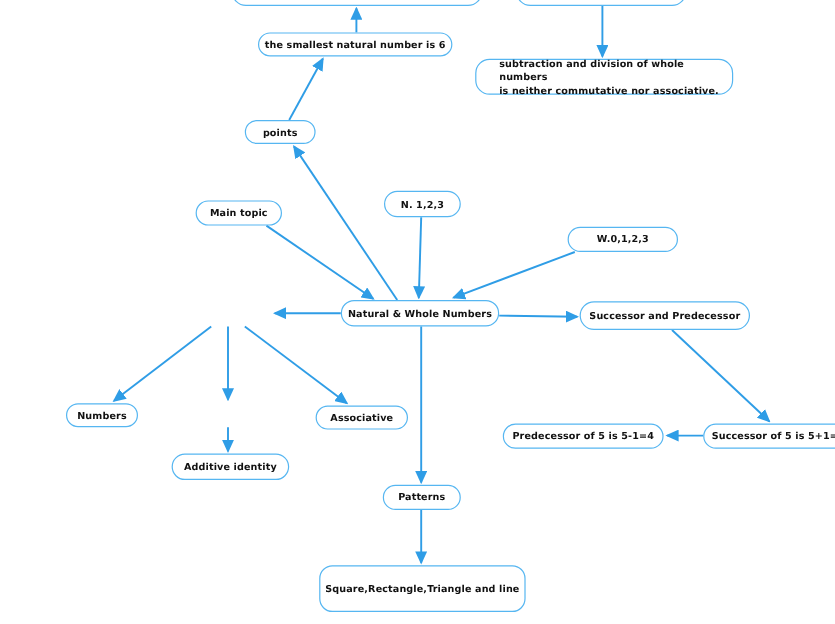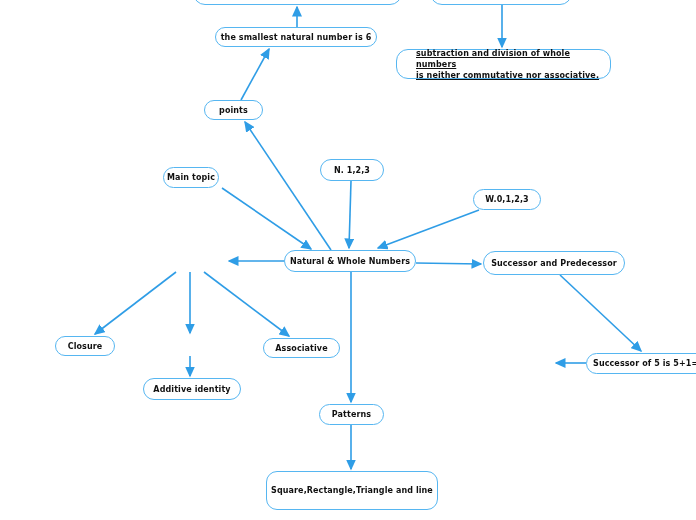--- a/index.html
+++ b/index.html
@@ -38,21 +38,20 @@
     line-height: 11px;
     letter-spacing: 0.1px;
     white-space: pre-line;
     cursor: default;
   }
   .node.left {
     justify-content: flex-start;
     text-align: left;
     padding-left: 19px;
     padding-right: 6px;
-    text-decoration: underline;
   }
   .node span {
     display: block;
   }
 </style>
 </head>
 <body>
 
 <div class="canvas" style="background: rgb(255, 255, 255);">
   <svg id="edges" width="696" height="520" viewBox="0 0 696 520">
@@ -78,24 +77,25 @@
       <line x1="351" y1="425" x2="351" y2="469" stroke="#2f9de6" stroke-width="1.6" marker-end="url(#arrowhead)"></line>
       <line x1="560" y1="275" x2="641" y2="351" stroke="#2f9de6" stroke-width="1.6" marker-end="url(#arrowhead)"></line>
       <line x1="586" y1="363" x2="556" y2="363" stroke="#2f9de6" stroke-width="1.6" marker-end="url(#arrowhead)"></line>
     </svg>
 <div class="node" style="left: 193px; top: -19px; width: 209px; height: 24px; border-radius: 12px; background: rgb(255, 255, 255);"><span></span></div>
     <div class="node" style="left: 215px; top: 27px; width: 162px; height: 20px; border-radius: 10px; background: rgb(255, 255, 255);"><span>the smallest natural number is 6</span></div>
     <div class="node" style="left: 430px; top: -19px; width: 142px; height: 24px; border-radius: 12px; background: rgb(255, 255, 255);"><span></span></div>
     <div class="node left" style="left: 396px; top: 49px; width: 215px; height: 30px; border-radius: 12px; background: rgb(255, 255, 255);"><span>subtraction and division of whole numbers
 is neither commutative nor associative.</span></div>
     <div class="node" style="left: 204px; top: 100px; width: 59px; height: 20px; border-radius: 10px; background: rgb(255, 255, 255);"><span>points</span></div>
-    <div class="node" style="left: 163px; top: 167px; width: 56px; height: 21px; border-radius: 11px; background: rgb(255, 255, 255);"><span>Main topic</span></div>
+    <div class="node" style="left: 163px; top: 167px; width: 72px; height: 21px; border-radius: 11px; background: rgb(255, 255, 255);"><span>Main topic</span></div>
     <div class="node" style="left: 320px; top: 159px; width: 64px; height: 22px; border-radius: 11px; background: rgb(255, 255, 255);"><span>N. 1,2,3</span></div>
-    <div class="node" style="left: 473px; top: 189px; width: 68px; height: 21px; border-radius: 11px; background: rgb(255, 255, 255);"><span>W.0,1,2,3</span></div>
+    <div class="node" style="left: 473px; top: 189px; width: 92px; height: 21px; border-radius: 11px; background: rgb(255, 255, 255);"><span>W.0,1,2,3</span></div>
     <div class="node" style="left: 284px; top: 250px; width: 132px; height: 22px; border-radius: 11px; background: rgb(255, 255, 255);"><span>Natural &amp; Whole Numbers</span></div>
     <div class="node" style="left: 483px; top: 251px; width: 142px; height: 24px; border-radius: 12px; background: rgb(255, 255, 255);"><span>Successor and Predecessor</span></div>
-    <div class="node" style="left: 55px; top: 336px; width: 60px; height: 20px; border-radius: 10px; background: rgb(255, 255, 255);"><span>Closure</span></div>
+    <div class="node" style="left: 55px; top: 336px; width: 60px; height: 20px; border-radius: 10px; background: rgb(255, 255, 255);"><span>Numbers</span></div>
     <div class="node" style="left: 143px; top: 378px; width: 98px; height: 22px; border-radius: 11px; background: rgb(255, 255, 255);"><span>Additive identity</span></div>
     <div class="node" style="left: 263px; top: 338px; width: 77px; height: 20px; border-radius: 10px; background: rgb(255, 255, 255);"><span>Associative</span></div>
+    <div class="node" style="left: 419px; top: 353px; width: 134px; height: 21px; border-radius: 11px; background: rgb(255, 255, 255);"><span>Predecessor of 5 is 5-1=4</span></div>
     <div class="node" style="left: 586px; top: 353px; width: 125px; height: 21px; border-radius: 11px; background: rgb(255, 255, 255);"><span>Successor of 5 is 5+1=6</span></div>
     <div class="node" style="left: 319px; top: 404px; width: 65px; height: 21px; border-radius: 11px; background: rgb(255, 255, 255);"><span>Patterns</span></div>
     <div class="node" style="left: 266px; top: 471px; width: 172px; height: 39px; border-radius: 11px; background: rgb(255, 255, 255); text-align: center;"><span>Square,Rectangle,Triangle and line</span></div>
   </div>
 
 </body></html>

